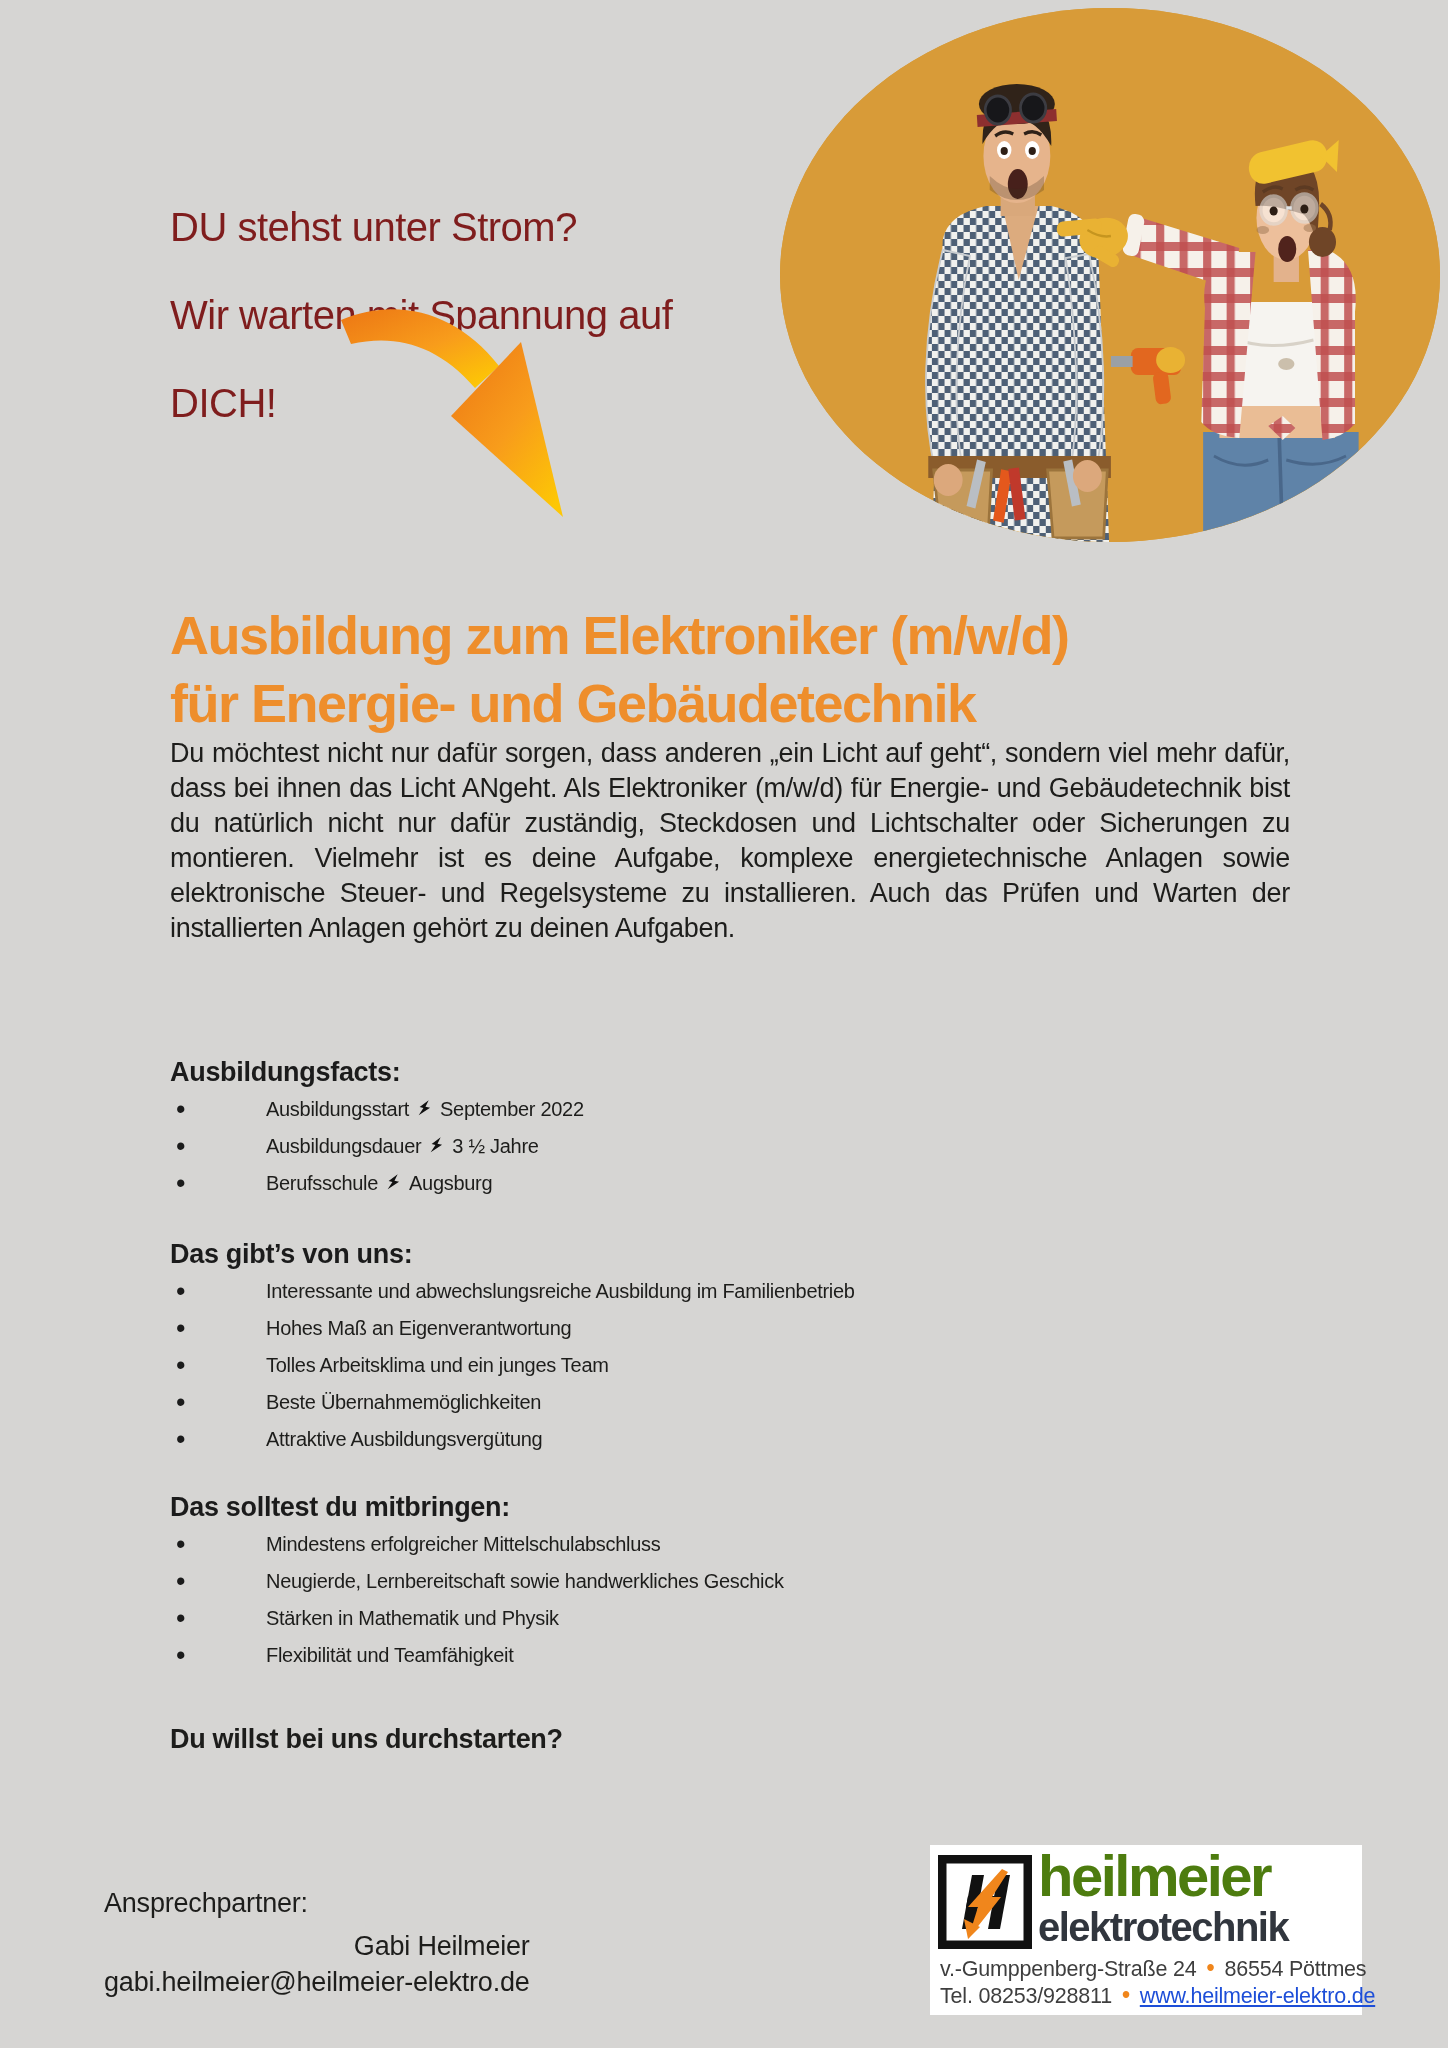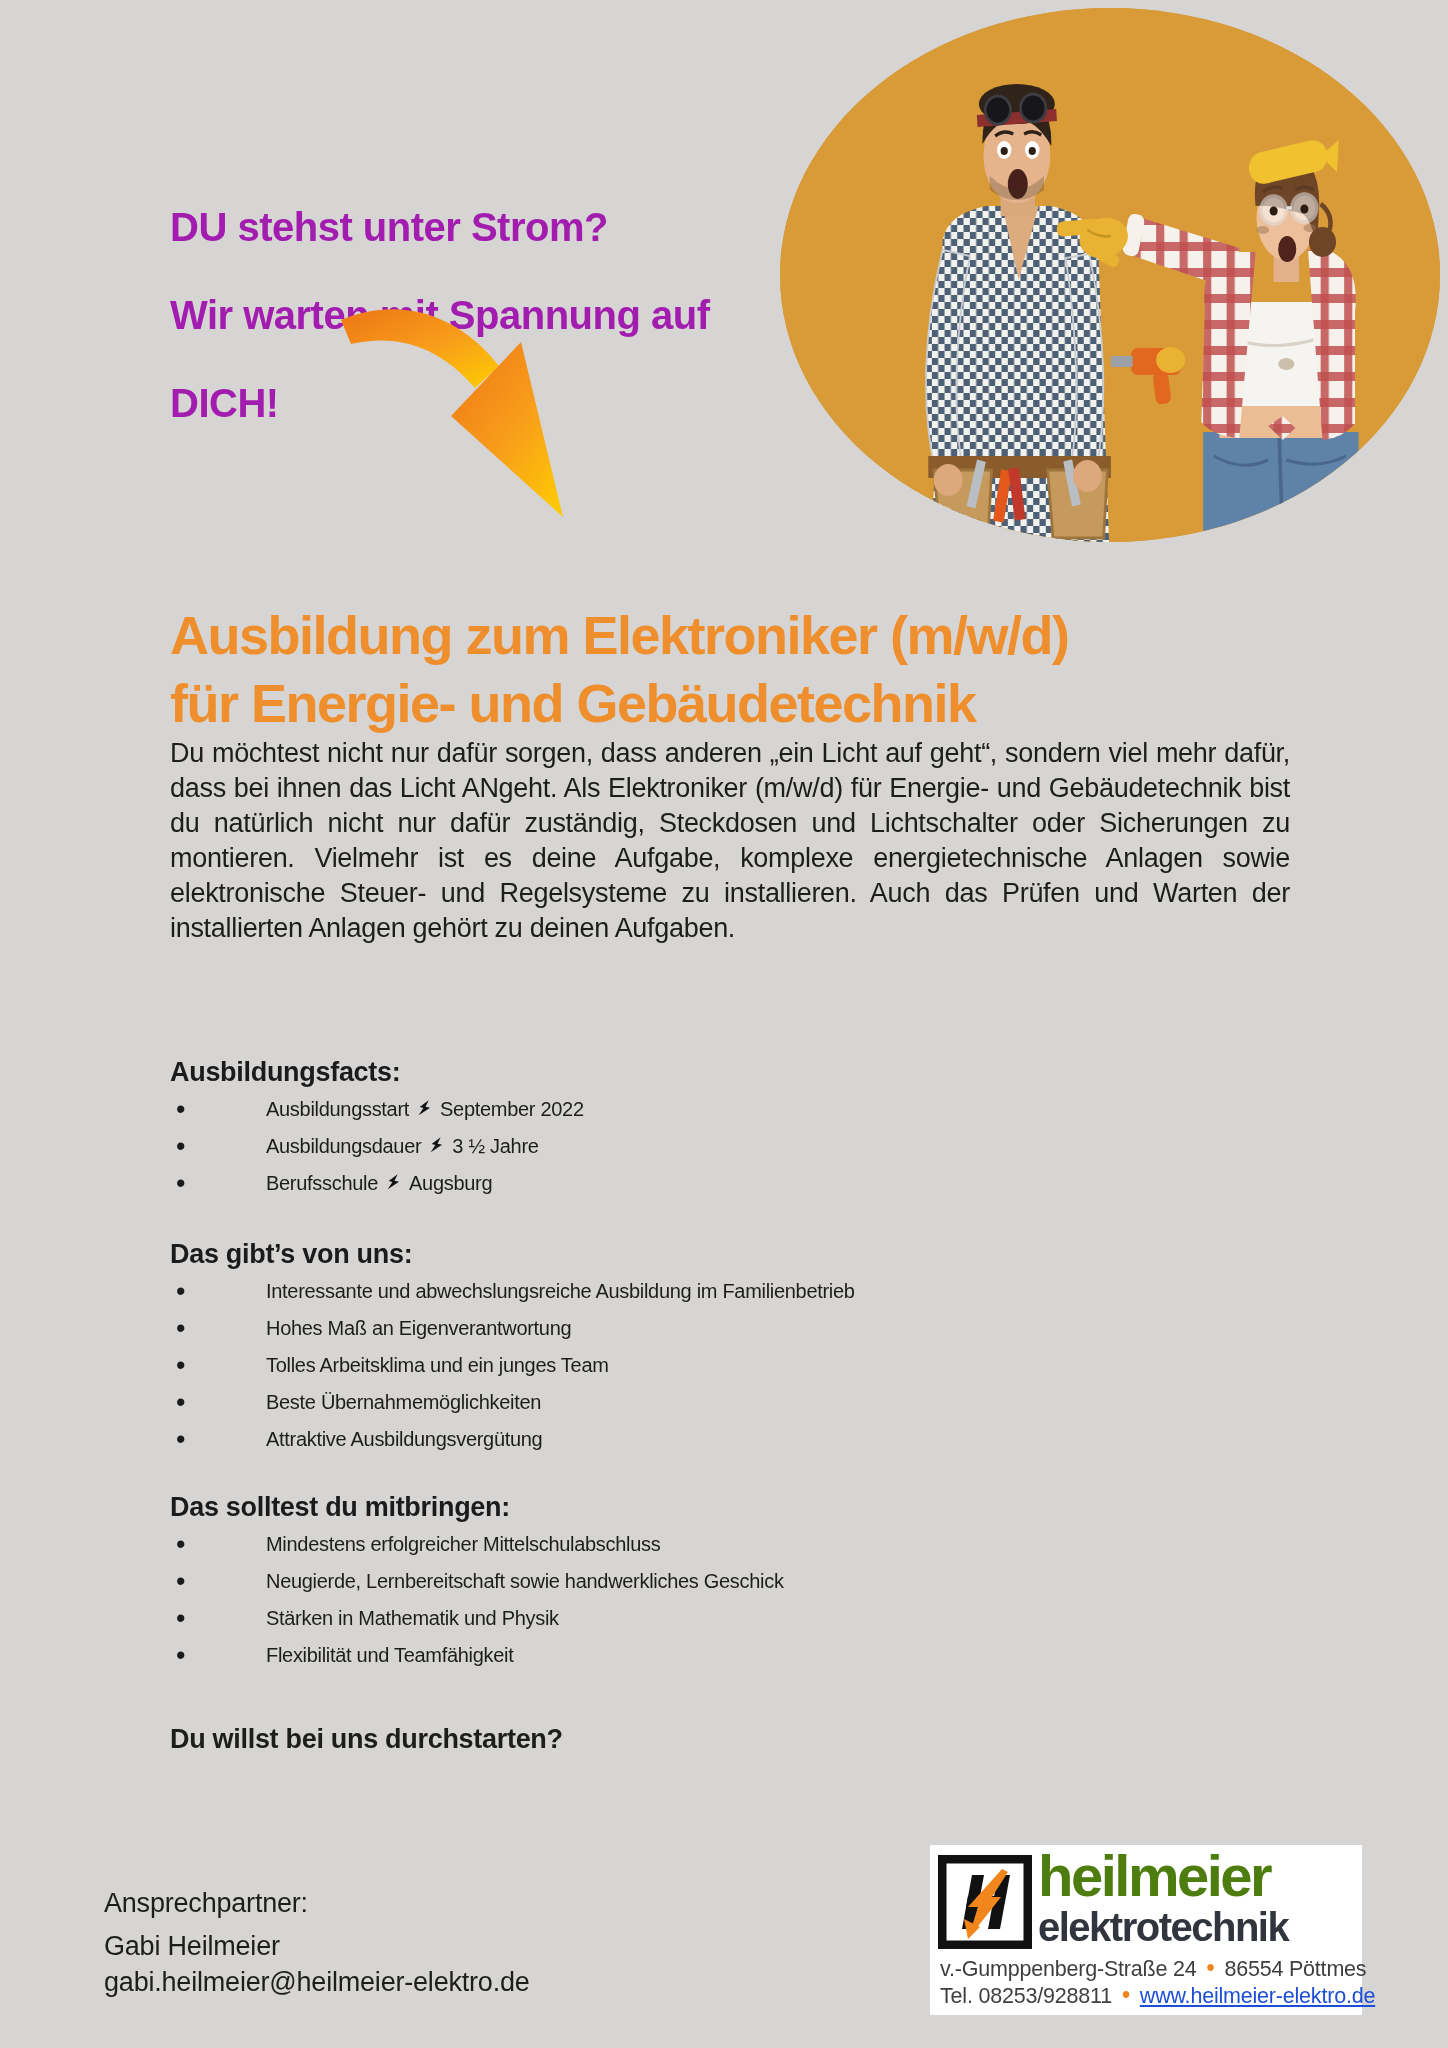--- a/index.html
+++ b/index.html
@@ -7,22 +7,22 @@
     position:relative;
     width:1448px;height:2048px;
     background:#d6d5d3;
     overflow:hidden;
     font-family:"Liberation Sans", sans-serif;
     color:#1d1d1b;
   }
   
   .headline{
     position:absolute;left:170px;top:156px;
-    font-size:40px;font-weight:bold;line-height:88px;
-    letter-spacing:-0.5px;color:#a21caf;white-space:nowrap;
+    font-size:40px;font-weight:normal;line-height:88px;
+    letter-spacing:-0.5px;color:#7f1d1d;white-space:nowrap;
   }
   .hero-photo{
     position:absolute;left:780px;top:8px;width:660px;height:534px;
     border-radius:50%;overflow:hidden;background:#d89b38;
   }
   .hero-photo svg{display:block;width:100%;height:100%;}
   .arrow-swoosh{position:absolute;left:325px;top:292px;width:260px;height:240px;}
   
   .title{
     position:absolute;left:170px;top:556px;
@@ -54,21 +54,21 @@
     font-size:27px;line-height:37px;color:#1b1b1b;
   }
   .bolt{display:inline-block;width:15px;height:19px;margin:0 8px;vertical-align:-2px;}
   .bolt svg{display:block;width:100%;height:100%;}
   
   .cta{position:absolute;left:170px;top:1721px;width:1120px;}
   .cta h3{margin:0;font-size:27px;font-weight:bold;line-height:37px;letter-spacing:-0.3px;}
   .cta p{margin:0;font-size:27px;line-height:35px;letter-spacing:-0.3px;max-width:1060px;}
   
   .contact{position:absolute;left:104px;top:1885px;font-size:27px;line-height:36px;letter-spacing:-0.2px;}
-  .contact .c-name{margin-top:7px;}
+  .contact .c-name{margin-top:7px;text-align:right;}
   
   .logo-box{
     position:absolute;left:930px;top:1845px;width:432px;height:170px;
     background:#ffffff;
   }
   .logo-icon{position:absolute;left:8px;top:10px;width:94px;height:94px;}
   .logo-icon svg{display:block;width:100%;height:100%;}
   .brand{
     position:absolute;left:108px;top:2px;
     font-size:58px;font-weight:bold;letter-spacing:-2.5px;

